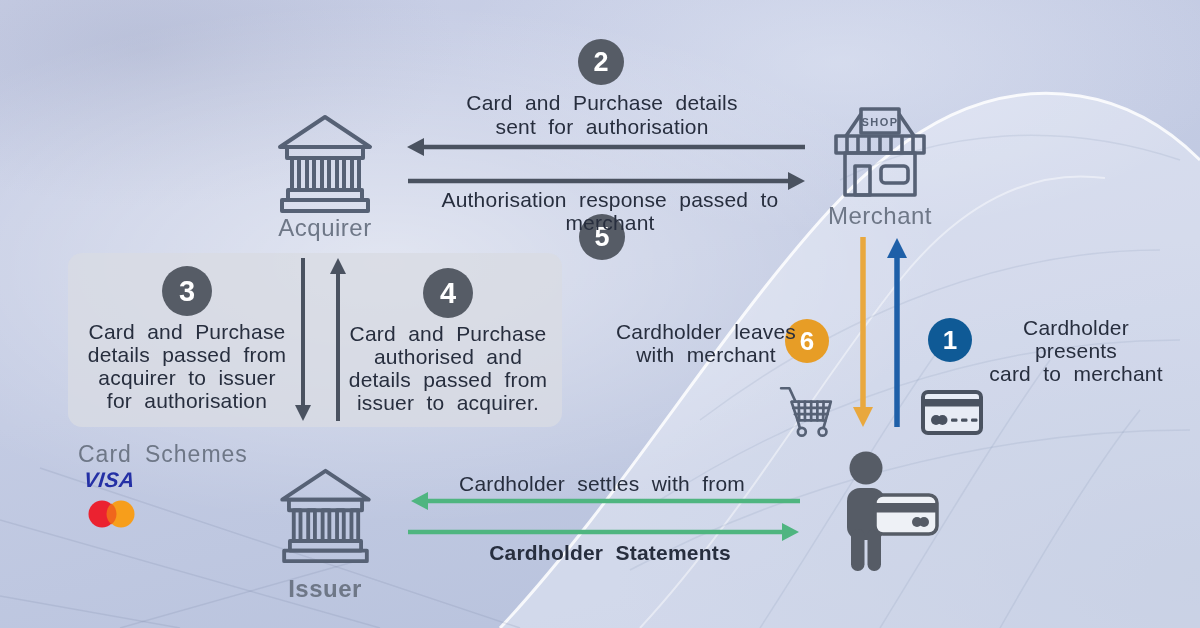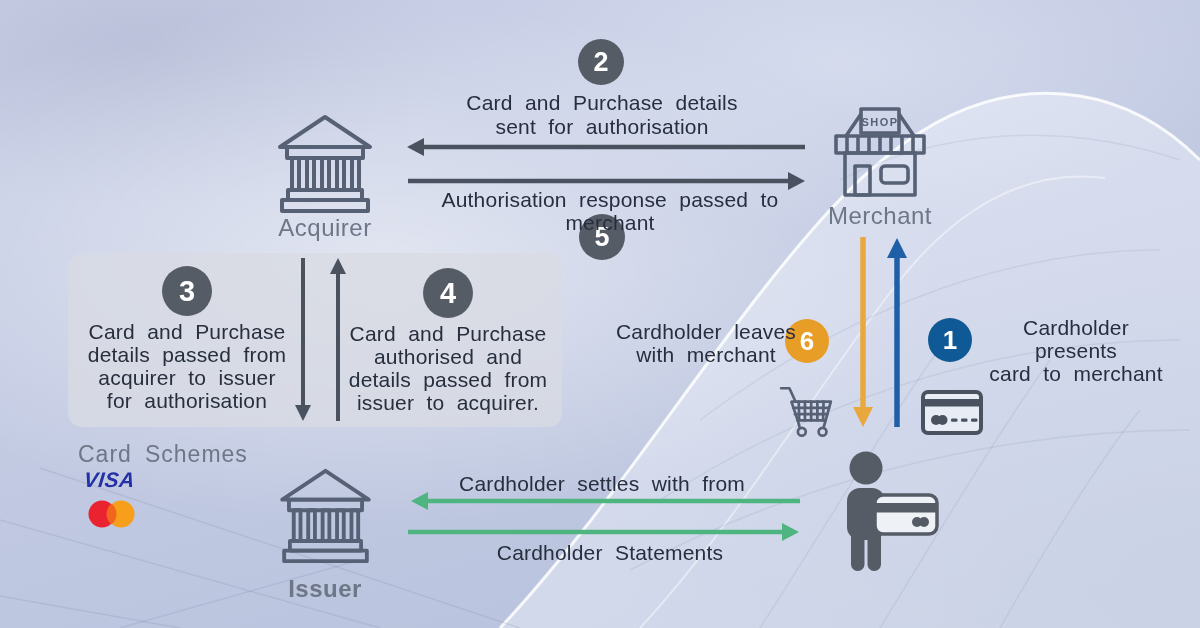--- a/index.html
+++ b/index.html
@@ -177,21 +177,21 @@
   </div>
 
   <div class="caption" style="left:980px;top:316px;width:192px;">
     <div>Cardholder presents</div>
     <div>card to merchant</div>
   </div>
 
   <div class="caption" style="left:452px;top:472px;width:300px;">
     <div>Cardholder settles with from</div>
   </div>
-  <div class="caption" style="left:460px;top:541px;width:300px;">
+  <div class="caption" style="left:460px;top:541px;width:300px;font-weight:bold;">
     <div>Cardholder Statements</div>
   </div>
 
   <svg class="abs" style="left:275px;top:112px;" width="100" height="104" viewBox="0 0 100 104">
     <g class="icon-stroke" stroke-width="4" stroke-linejoin="round">
       <path d="M5 35 L50 5 L95 35 Z"></path>
       <rect x="12" y="35" width="76" height="11"></rect>
       <rect x="17" y="46" width="7" height="32"></rect>
       <rect x="32" y="46" width="7" height="32"></rect>
       <rect x="47" y="46" width="7" height="32"></rect>

